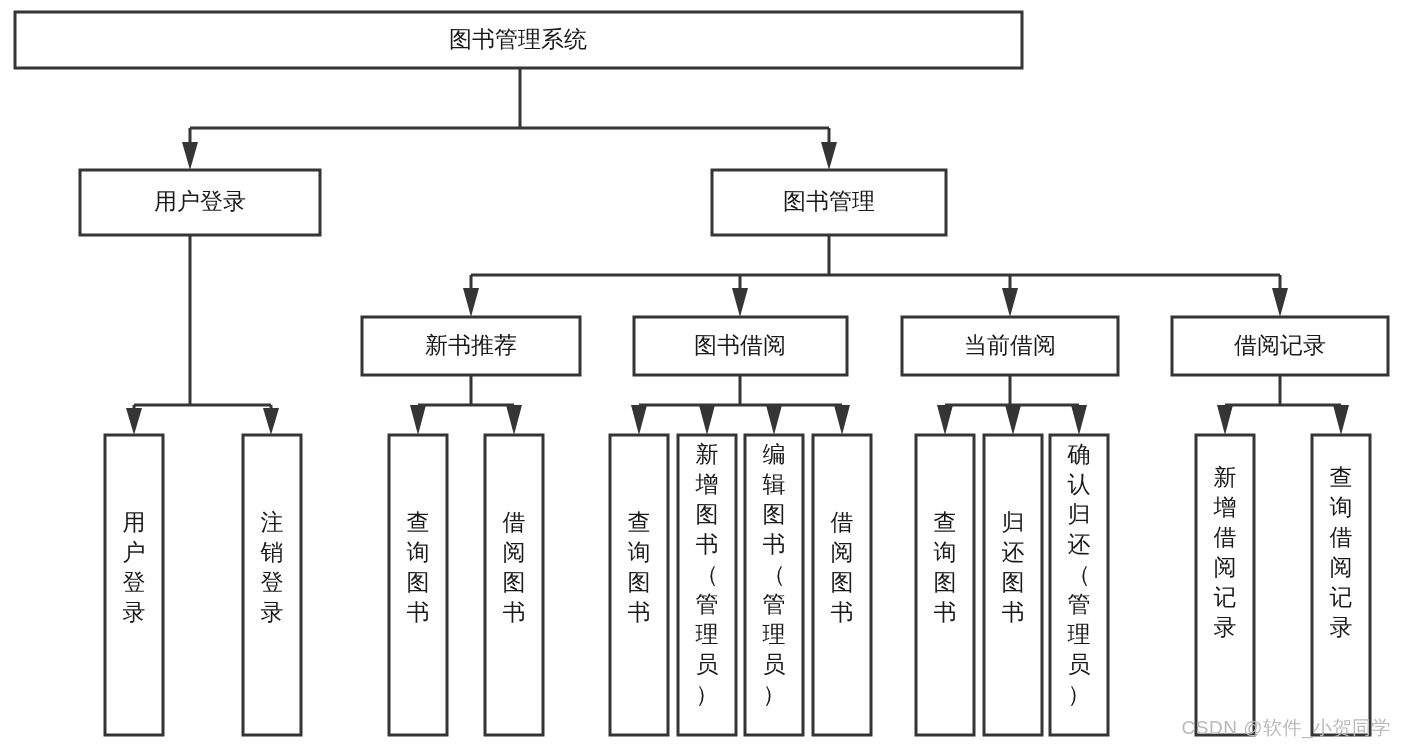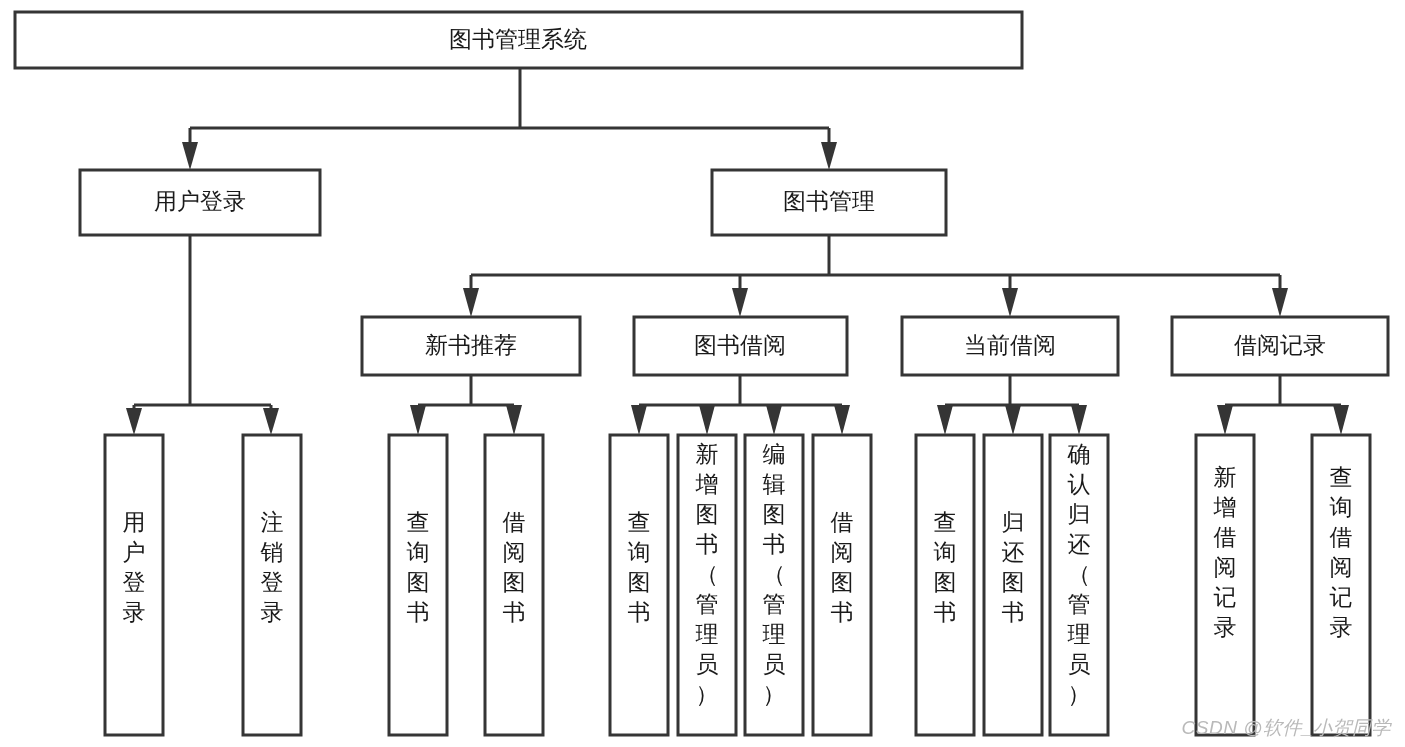--- a/index.html
+++ b/index.html
@@ -55,21 +55,20 @@
   .watermark-text {
     position: absolute;
     right: 14px;
     bottom: 6px;
     font-family: "Liberation Sans", "DejaVu Sans", sans-serif;
     font-size: 19px;
     color: #b9b9b9;
     white-space: nowrap;
     letter-spacing: 0.5px;
     pointer-events: none;
-    font-style: italic;
   }
 </style>
 </head>
 <body>
 
 <div id="diagram-root">
 
   <svg id="tree-svg" viewBox="0 0 1405 747" xmlns="http://www.w3.org/2000/svg">
 
     <g>

